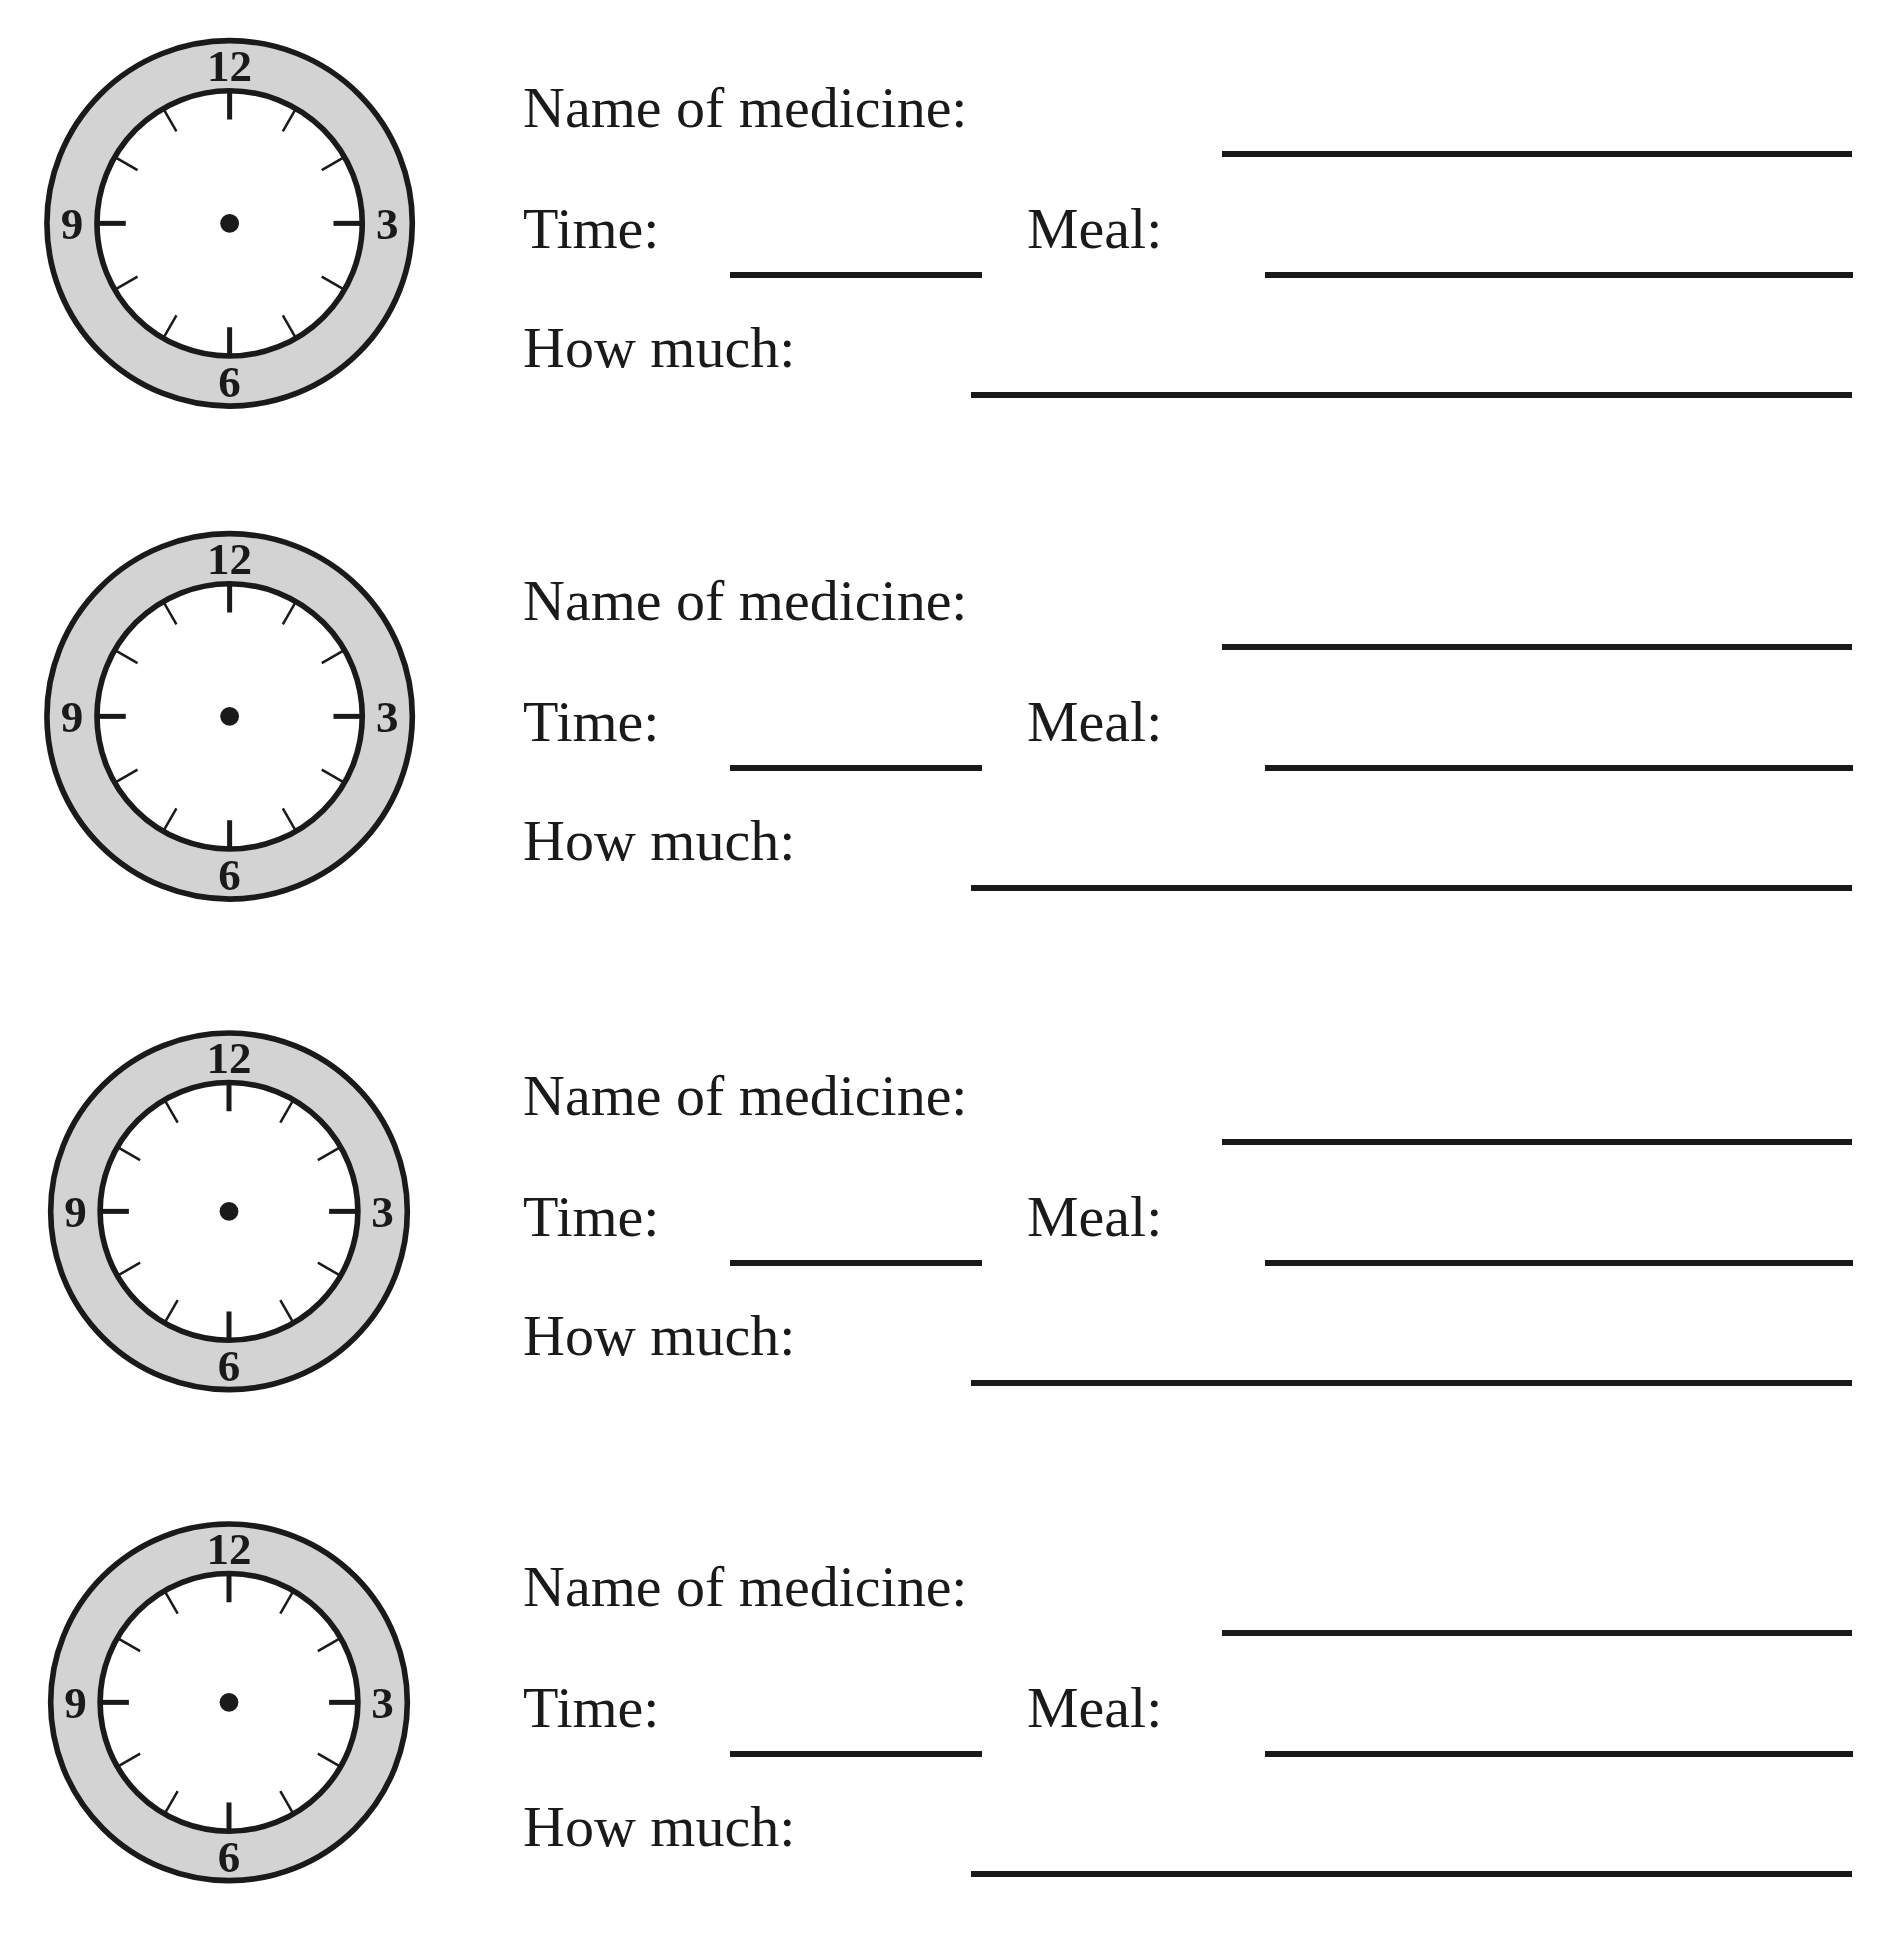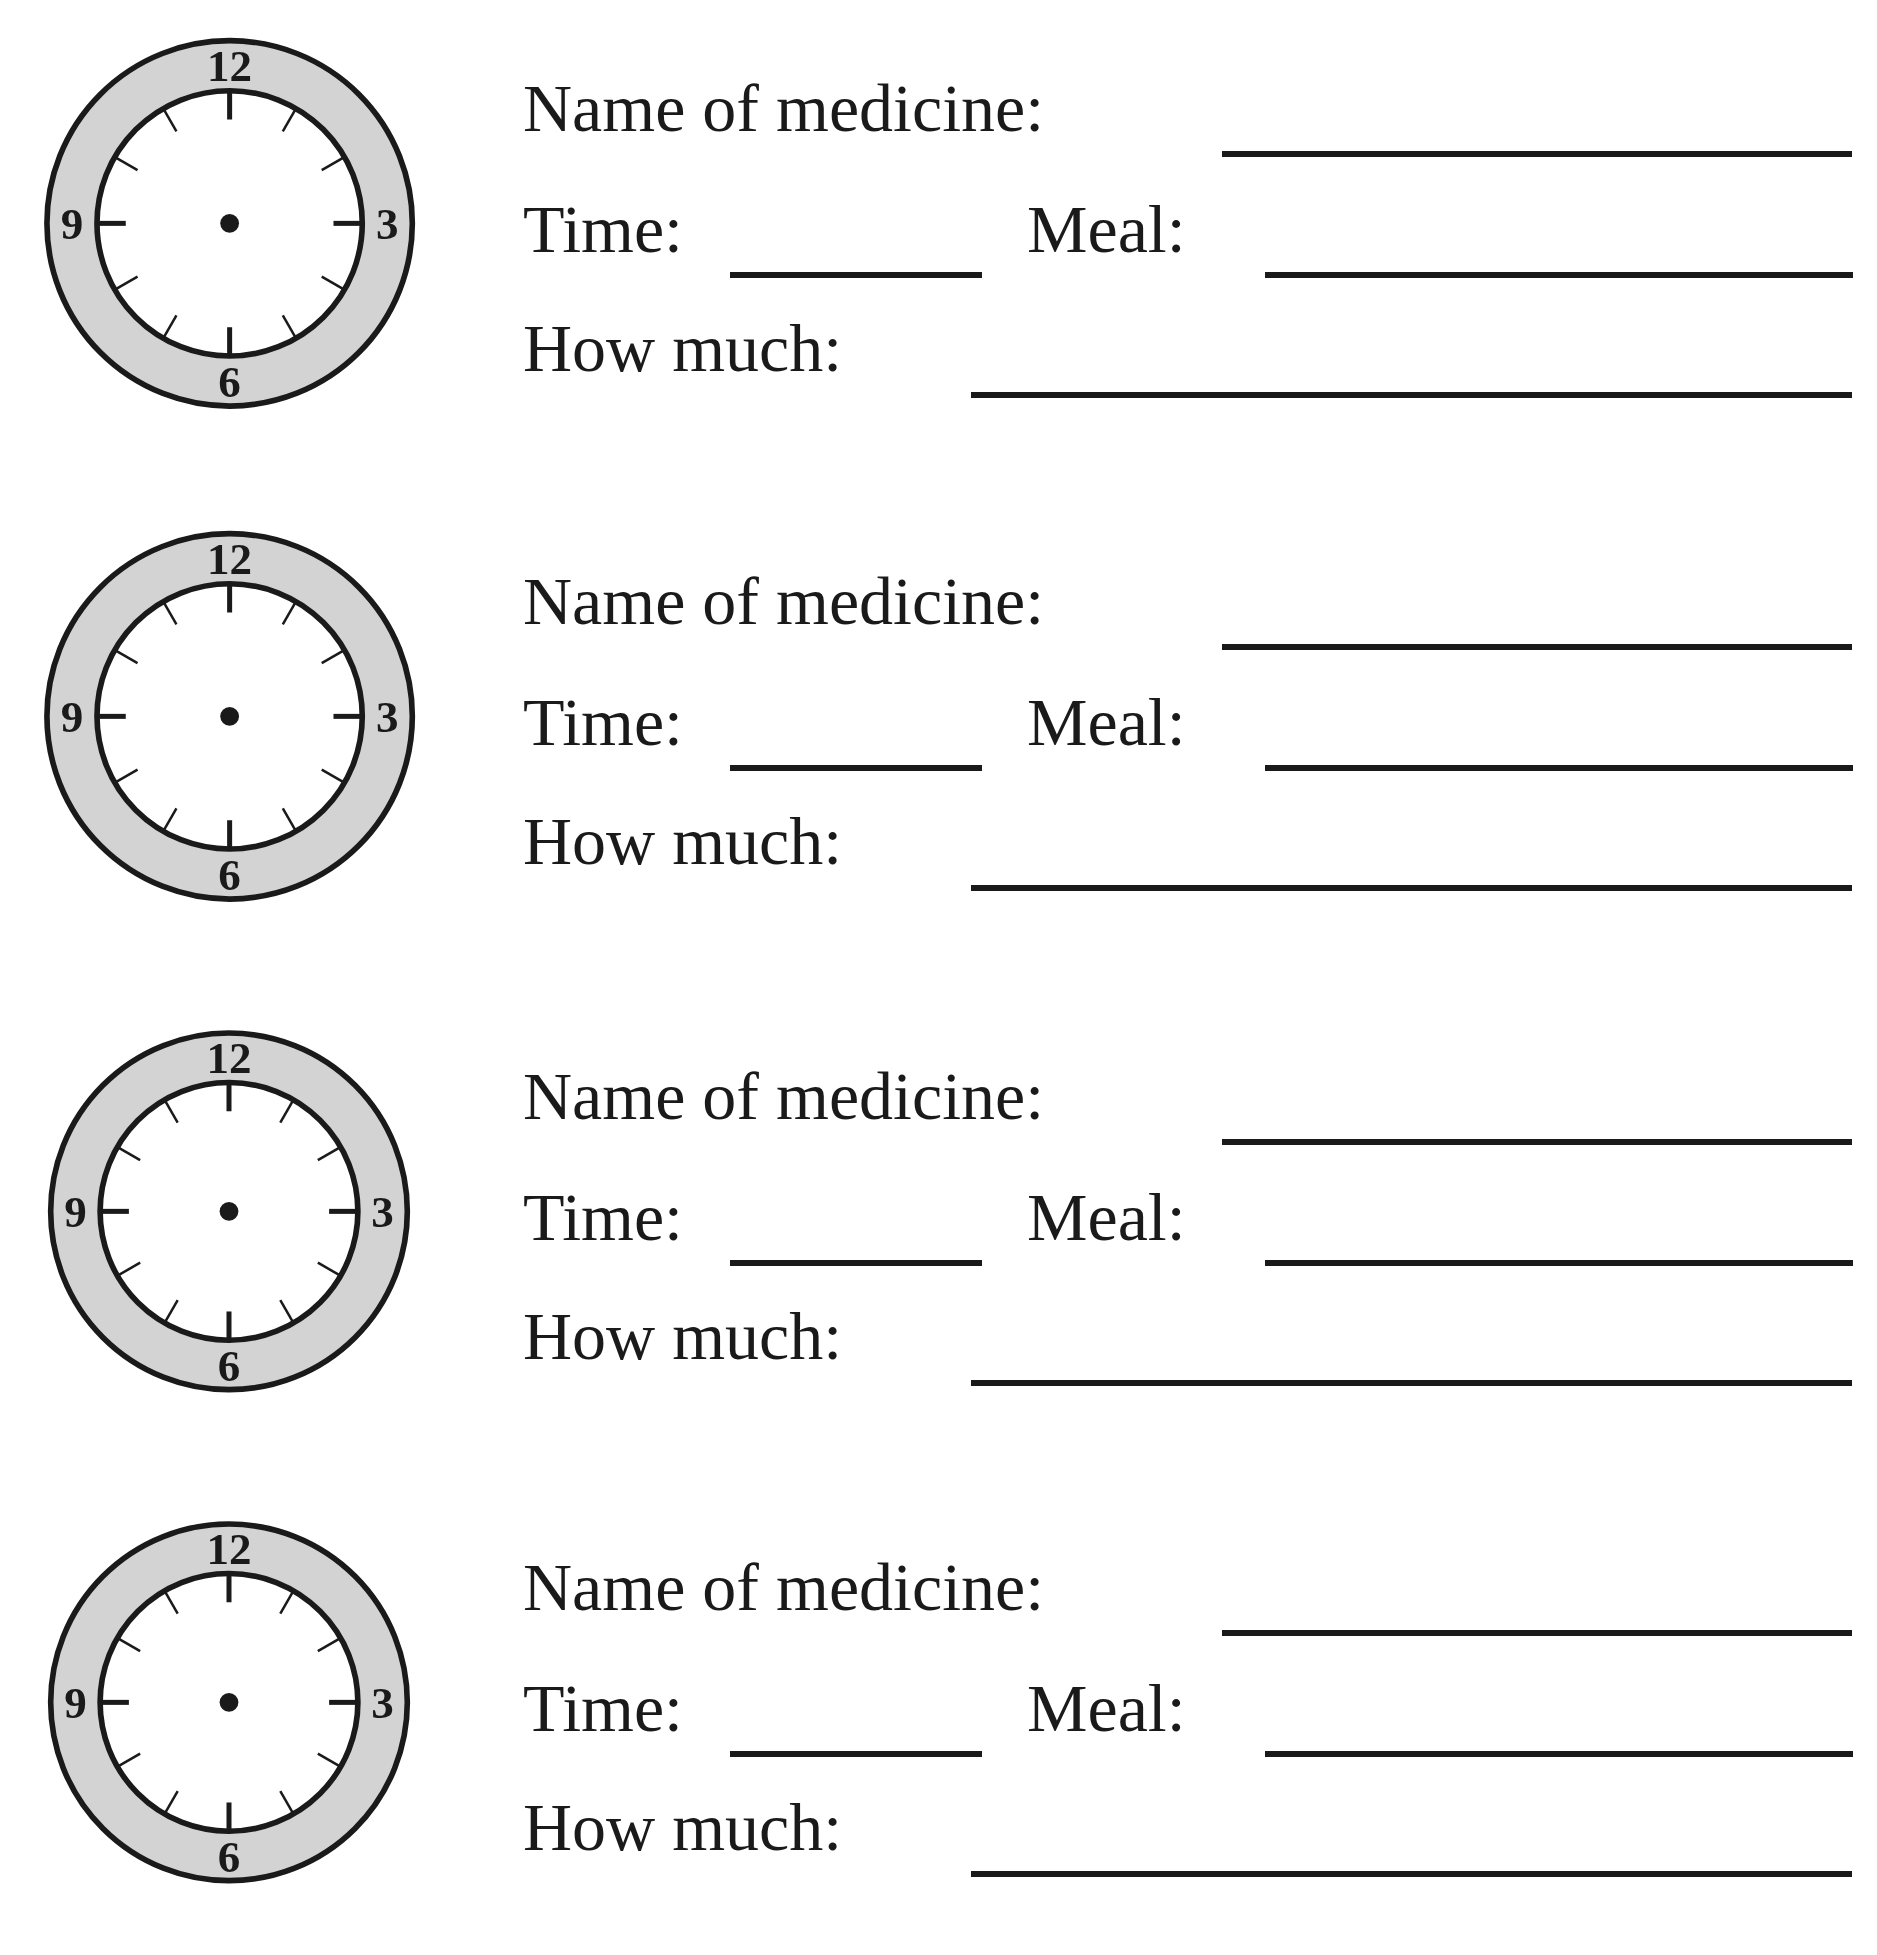--- a/index.html
+++ b/index.html
@@ -30,21 +30,21 @@
   }
   .clock svg { display: block; }
   .clock-num {
     font-family: "Liberation Serif", "DejaVu Serif", serif;
     font-weight: bold;
     font-size: 72px;
     fill: #1a1a1a;
   }
   .label {
     position: absolute;
-    font-size: 68px;
+    font-size: 58px;
     line-height: 88px;
     height: 88px;
     white-space: nowrap;
     color: #1a1a1a;
     margin: 0;
   }
   .blank {
     position: absolute;
     height: 5.6px;
     background: #1a1a1a;

